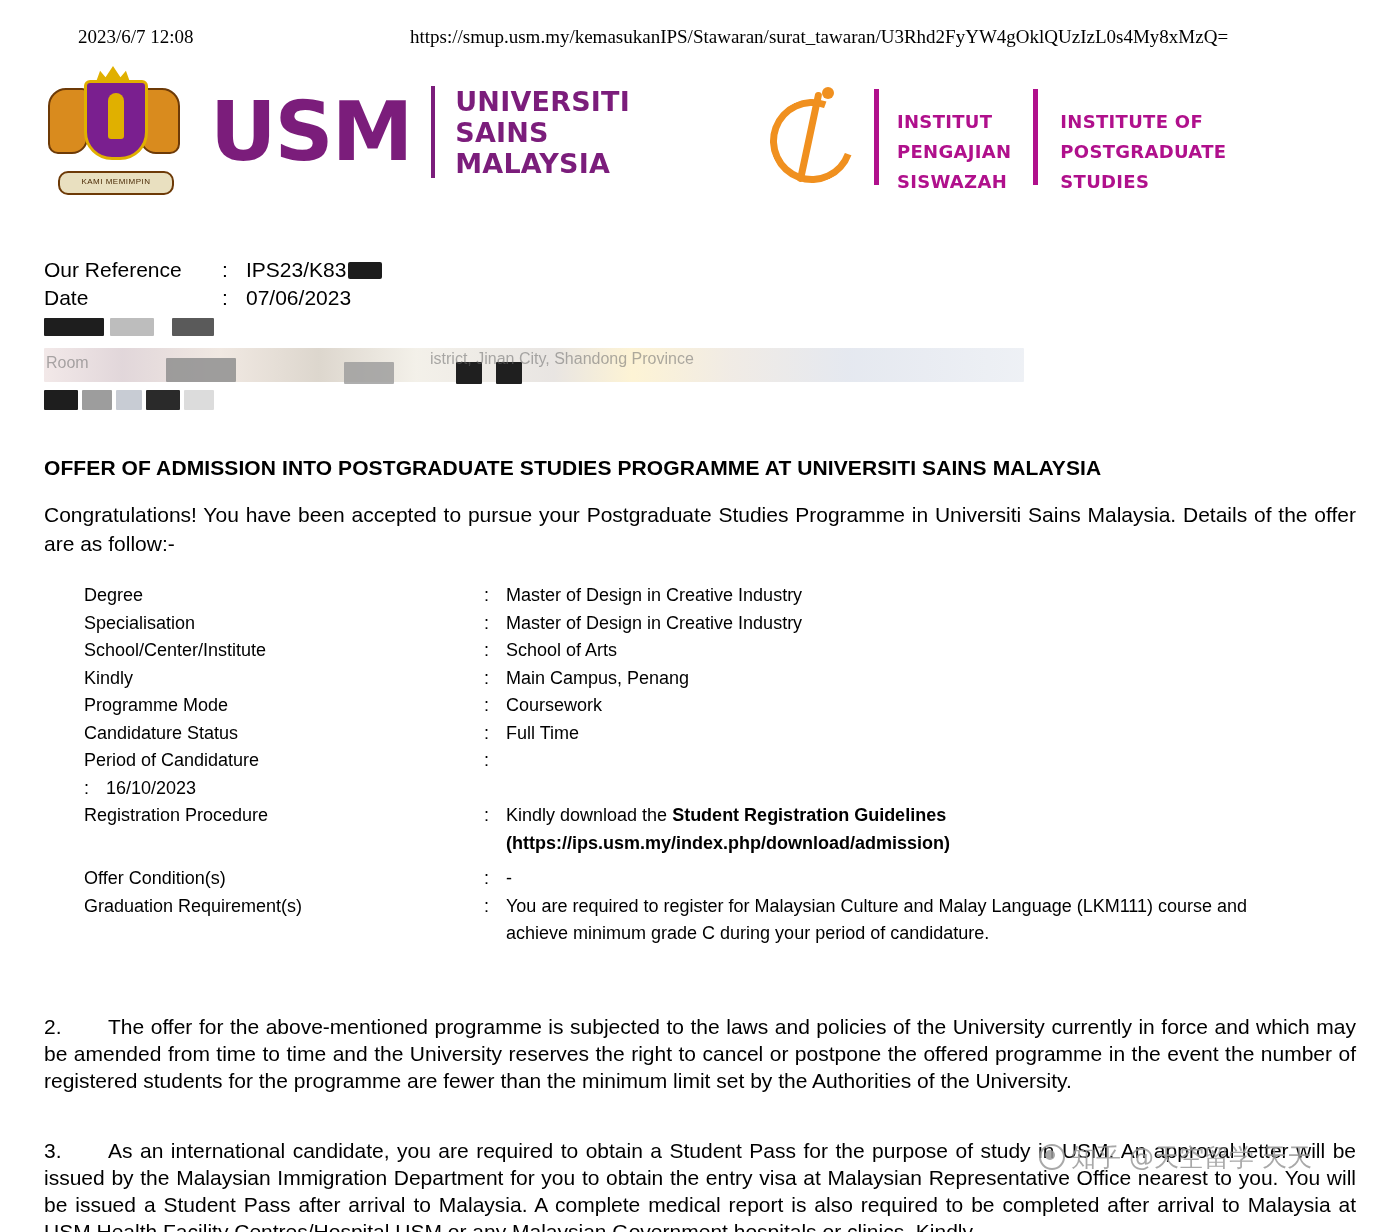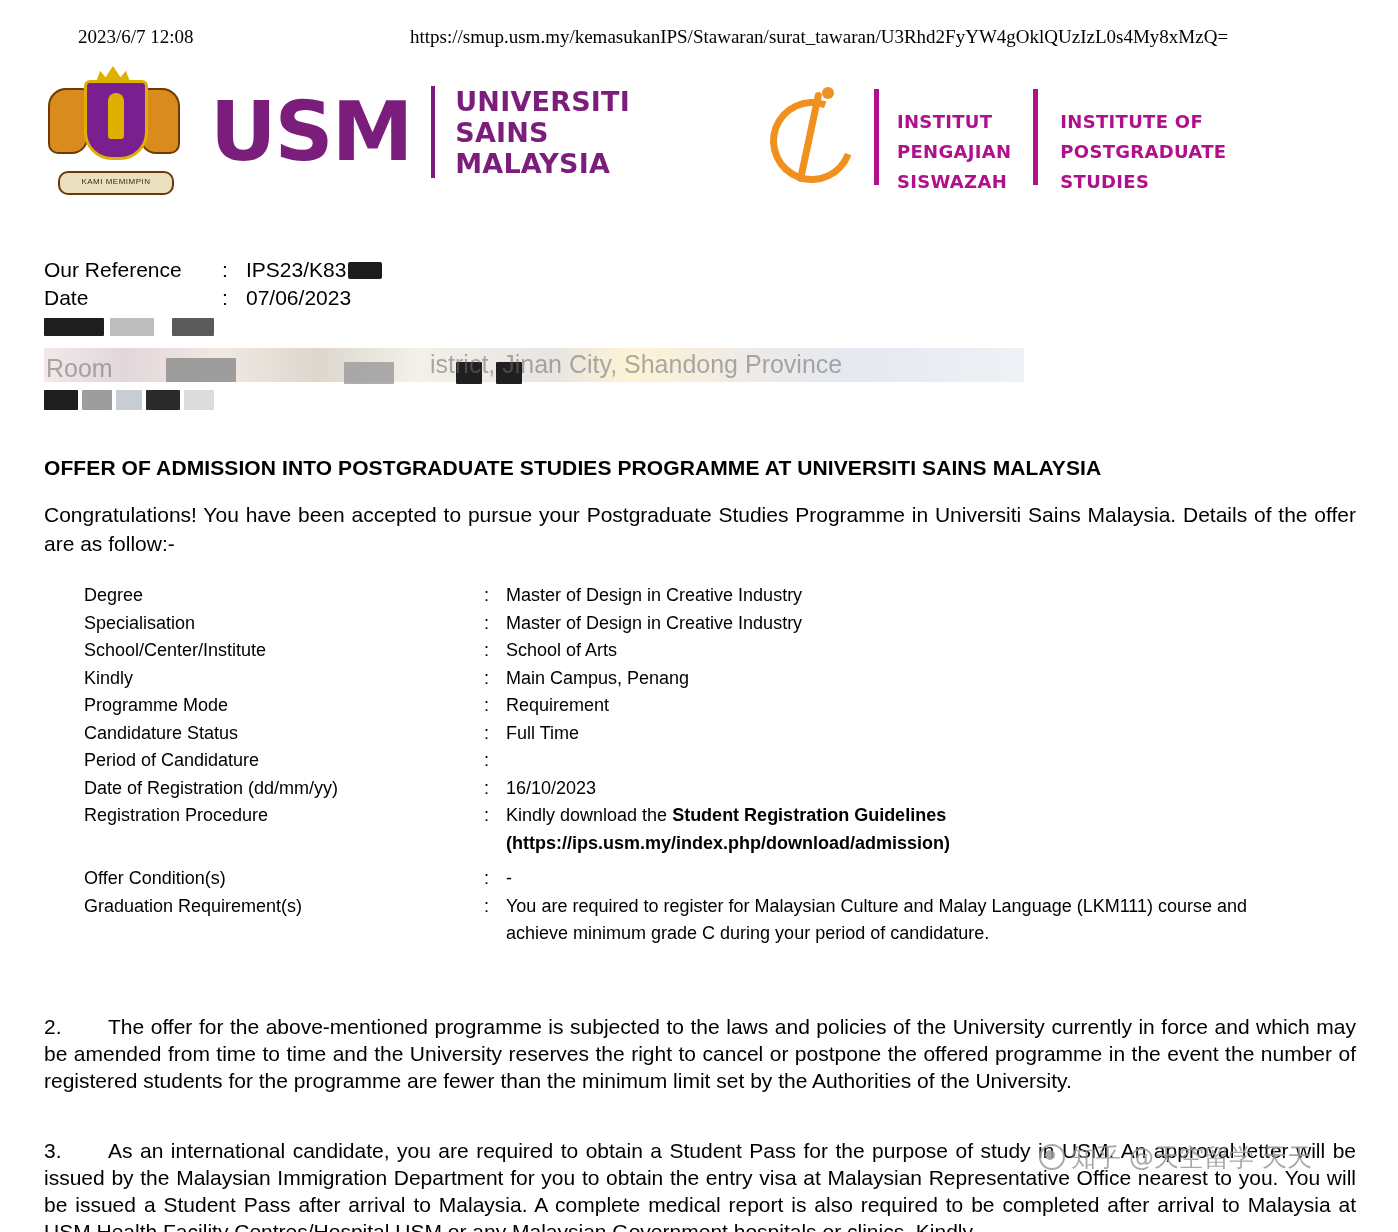--- a/index.html
+++ b/index.html
@@ -249,21 +249,21 @@
   .address-redacted {
     position: absolute;
     left: 44px;
     top: 318px;
     width: 990px;
     height: 96px;
   }
   .rb { position: absolute; border-radius: 1px; }
   .ghost-text {
     position: absolute;
-    font-size: 25px;
+    font-size: 16px;
     color: #6c6c6c;
     white-space: nowrap;
     opacity: .55;
   }
 
   
   .title {
     position: absolute;
     left: 44px;
     top: 456px;
@@ -450,36 +450,35 @@
 
     <div class="drow">
       <div class="dlabel">Kindly</div>
       <div class="dcolon">:</div>
       <div class="dval">Main Campus, Penang</div>
     </div>
 
     <div class="drow">
       <div class="dlabel">Programme Mode</div>
       <div class="dcolon">:</div>
-      <div class="dval">Requirement</div>
+      <div class="dval">Coursework</div>
     </div>
 
     <div class="drow">
       <div class="dlabel">Candidature Status</div>
       <div class="dcolon">:</div>
       <div class="dval">Full Time</div>
     </div>
 
     <div class="drow">
       <div class="dlabel">Period of Candidature</div>
       <div class="dcolon">:</div>
     </div>
 
     <div class="drow">
-      <div class="dlabel">Date of Registration (dd/mm/yy)</div>
       <div class="dcolon">:</div>
       <div class="dval">16/10/2023</div>
     </div>
 
     <div class="drow">
       <div class="dlabel">Registration Procedure</div>
       <div class="dcolon">:</div>
       <div class="dval">
         <div><span>Kindly download the </span><b>Student Registration Guidelines</b></div>
         <div><b>(https://ips.usm.my/index.php/download/admission)</b></div>

